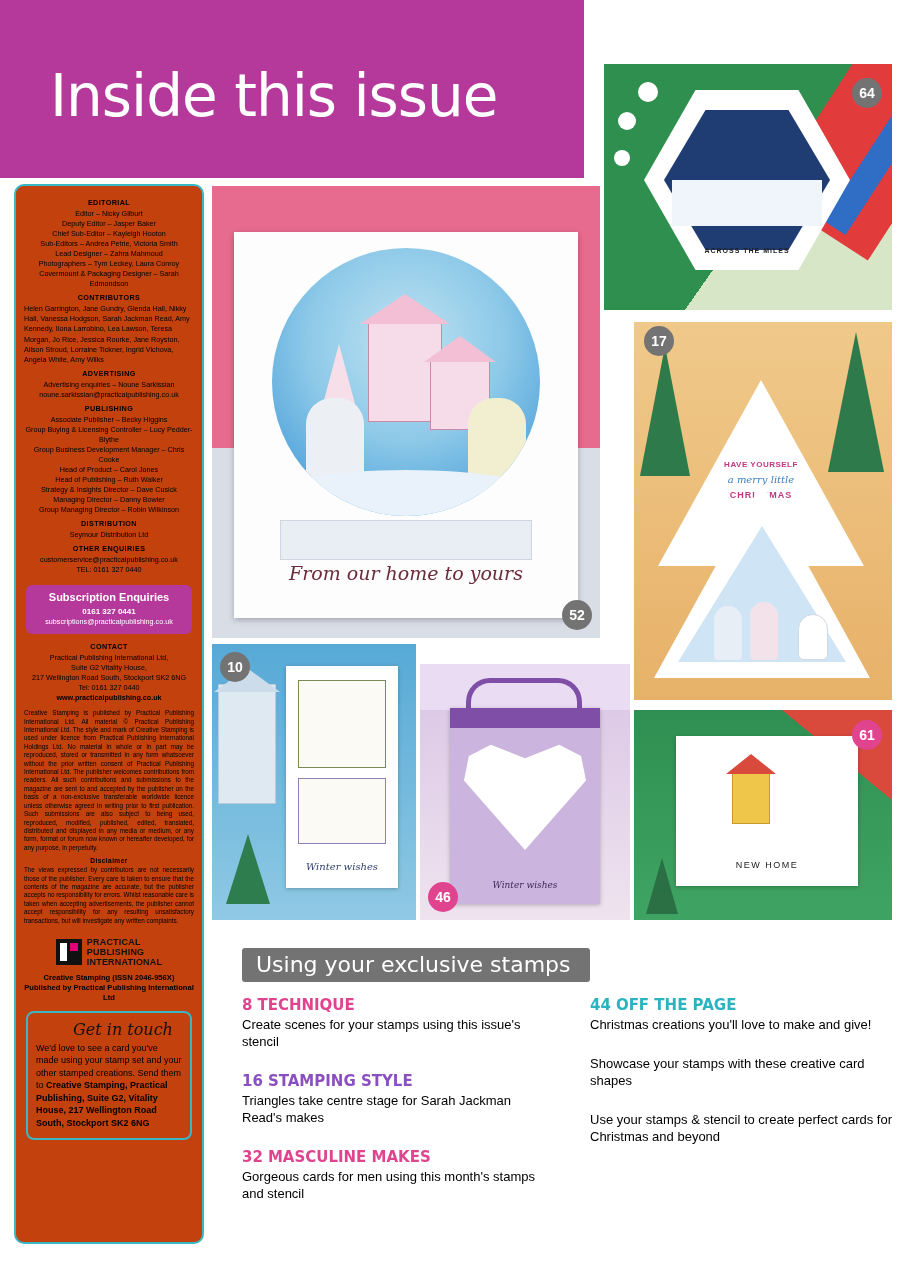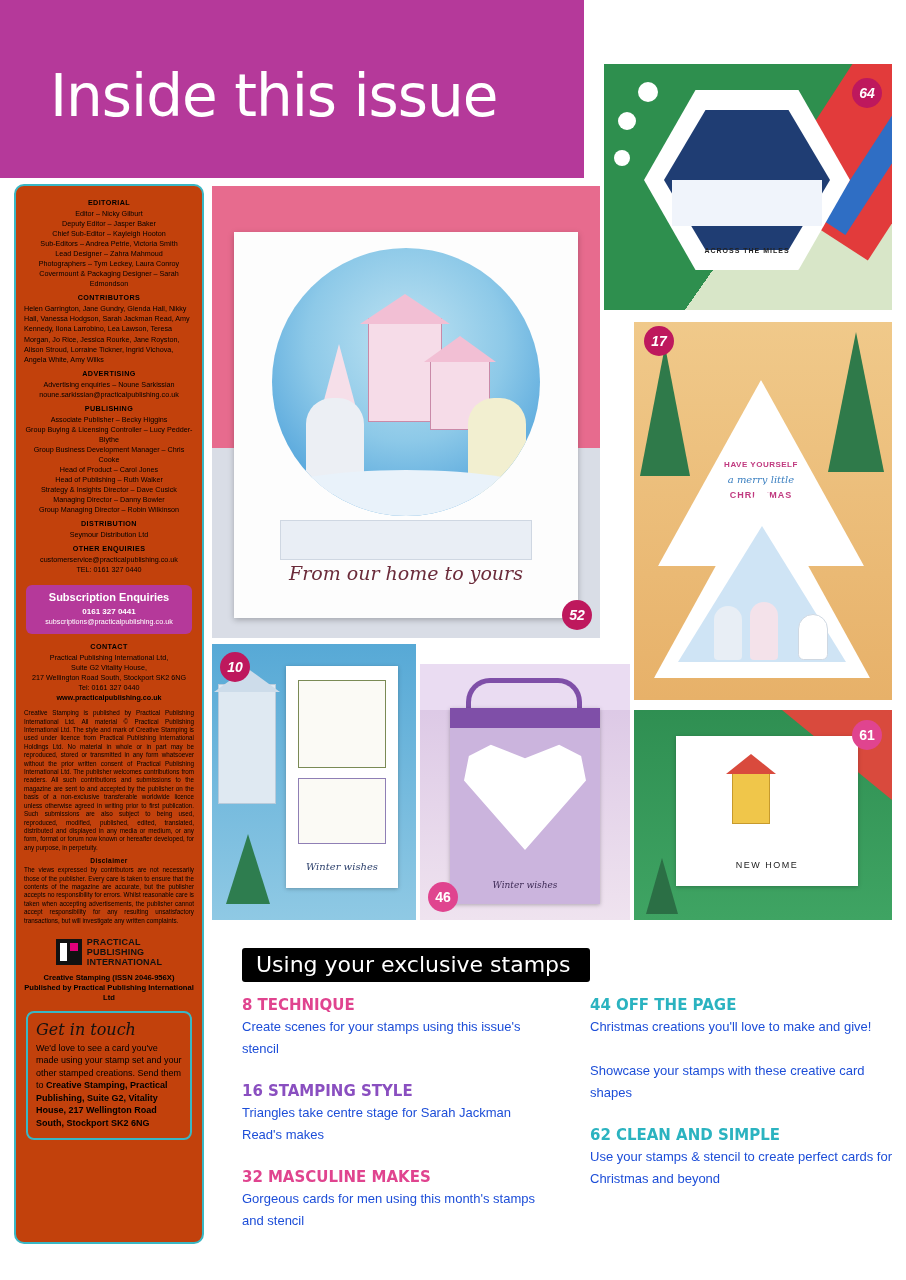--- a/index.html
+++ b/index.html
@@ -48,33 +48,33 @@
 
   .pp-logo { display:flex; align-items:center; justify-content:center; gap:5px; margin:12px 0 6px; }
   .pp-mark { width:26px; height:26px; background:#111; position:relative; }
   .pp-mark:before{ content:""; position:absolute; left:4px; top:4px; width:7px; height:18px; background:#fff;}
   .pp-mark:after{ content:""; position:absolute; left:14px; top:4px; width:8px; height:8px; background:#e0007a;}
   .pp-text { font-size:9px; font-weight:bold; line-height:10px; color:#111; letter-spacing:.2px;}
 
   .touch-box {
     border:2px solid #3ab7c4; border-radius:8px; margin:8px 2px 0; padding:7px 8px 9px;
   }
-  .touch-title { font-family:"DejaVu Serif", serif; font-style:italic; font-size:16px; color:#111; margin-bottom:3px; }
+  .touch-title { font-family:"DejaVu Serif", serif; font-style:italic; font-size:16px; color:#111; margin-bottom:3px;margin-left:37px; }
   .touch-body { font-size:9px; line-height:12.5px; }
   .touch-body b { font-weight:bold; }
 
   
   .ph { position:absolute; overflow:hidden; }
   .badge {
     position:absolute; width:30px; height:30px; border-radius:50%;
     color:#fff; font-size:14px; font-weight:bold;
     display:flex; align-items:center; justify-content:center;
     z-index:5;
   }
-  .badge.teal { background:#be185d;font-style:italic; }
+  .badge.teal { background:#737373; }
   .badge.pink { background:#e0448f; }
 
   
   #photo-cover { left:212px; top:186px; width:388px; height:452px; background:linear-gradient(#e7557f 0%, #e7557f 55%, #e2e4ea 55%, #dfe1e8 100%); }
   .cover-bg-top { position:absolute; left:0; top:0; width:100%; height:58%; background:#e76b8e; }
   .cover-bg-bot { position:absolute; left:0; bottom:0; width:100%; height:42%; background:#d9dde6; }
   .cover-card-sheet {
     position:absolute; left:22px; top:46px; width:344px; height:386px; background:#fdfdfd;
     box-shadow:0 2px 6px rgba(0,0,0,.25);
   }
@@ -99,33 +99,33 @@
   #photo-17 { left:634px; top:322px; width:258px; height:378px; background:#e9a85f; }
   #photo-52 { left:212px; top:644px; width:204px; height:276px; background:#4fa3d4; }
   #photo-46 { left:420px; top:664px; width:210px; height:256px; background:#c8a9d8; }
   #photo-33 { left:634px; top:710px; width:258px; height:210px; background:#2f8f52; }
 
   .card-white { position:absolute; background:#ffffff; box-shadow:0 1px 4px rgba(0,0,0,.25); }
 
   
   .using-bar {
     position:absolute; left:242px; top:948px; width:348px; height:34px;
-    background:#000000; border-radius:3px;
+    background:#737373; border-radius:3px;
   }
   .using-bar span {
     color:#fff; font-size:22px; line-height:34px; padding-left:14px; display:block;
     font-family:"DejaVu Sans", sans-serif;
   }
   .toc { position:absolute; left:242px; top:996px; width:652px; }
   .toc-grid { display:flex; gap:44px; }
   .toc-col { width:304px; }
   .toc-item { margin-bottom:22px; }
   .toc-head { font-size:15px; font-weight:bold; font-family:"DejaVu Sans", sans-serif; }
   .toc-head .num { margin-right:5px; }
-  .toc-desc { font-size:13px; line-height:22px; color:#1d4ed8; margin-top:2px; }
+  .toc-desc { font-size:13px; line-height:17px; color:#000000; margin-top:2px; }
   .c-pink { color:#e0448f; }
   .c-teal { color:#2bb3c0; }
   .c-purple { color:#8a4fc0; }
 </style>
 </head>
 <body>
 
 <div class="header-band"></div>
 <div class="header-title">Inside this issue</div>
 
@@ -321,20 +321,17 @@
       <div class="toc-item">
         <div class="toc-head c-teal">
           <span class="num">44</span><span>OFF THE PAGE</span>
         </div>
         <div class="toc-desc">Christmas creations you'll love to make and give!</div>
       </div>
       <div class="toc-item">
         <div class="toc-desc">Showcase your stamps with these creative card shapes</div>
       </div>
       <div class="toc-item">
-        <div class="toc-head c-teal">
-          <span class="num">62</span><span>CLEAN AND SIMPLE</span>
-        </div>
         <div class="toc-desc">Use your stamps &amp; stencil to create perfect cards for Christmas and beyond</div>
       </div>
     </div>
   </div>
 </div>
 
 </body></html>

